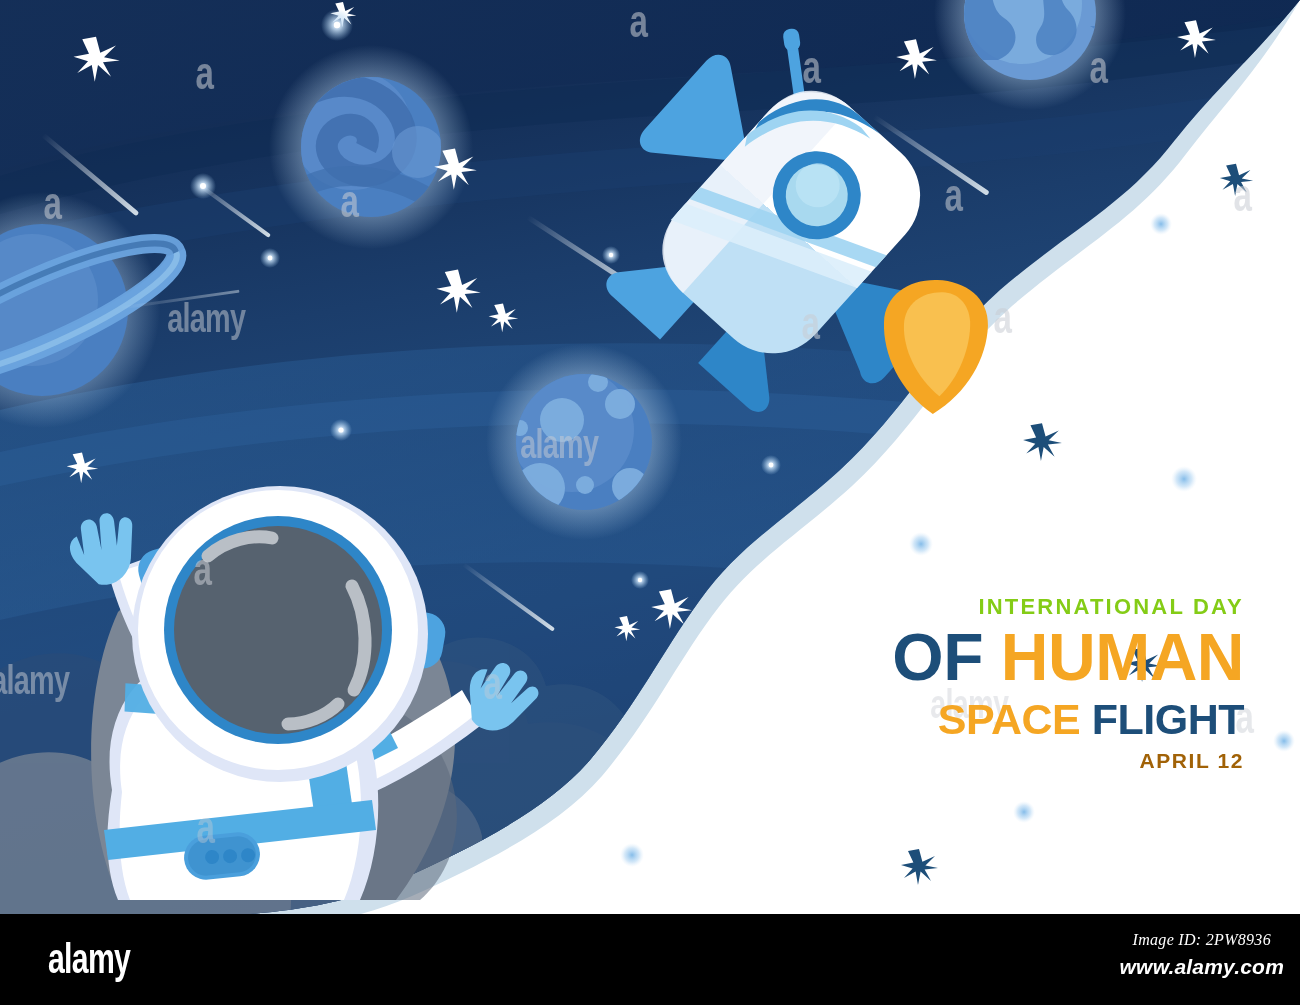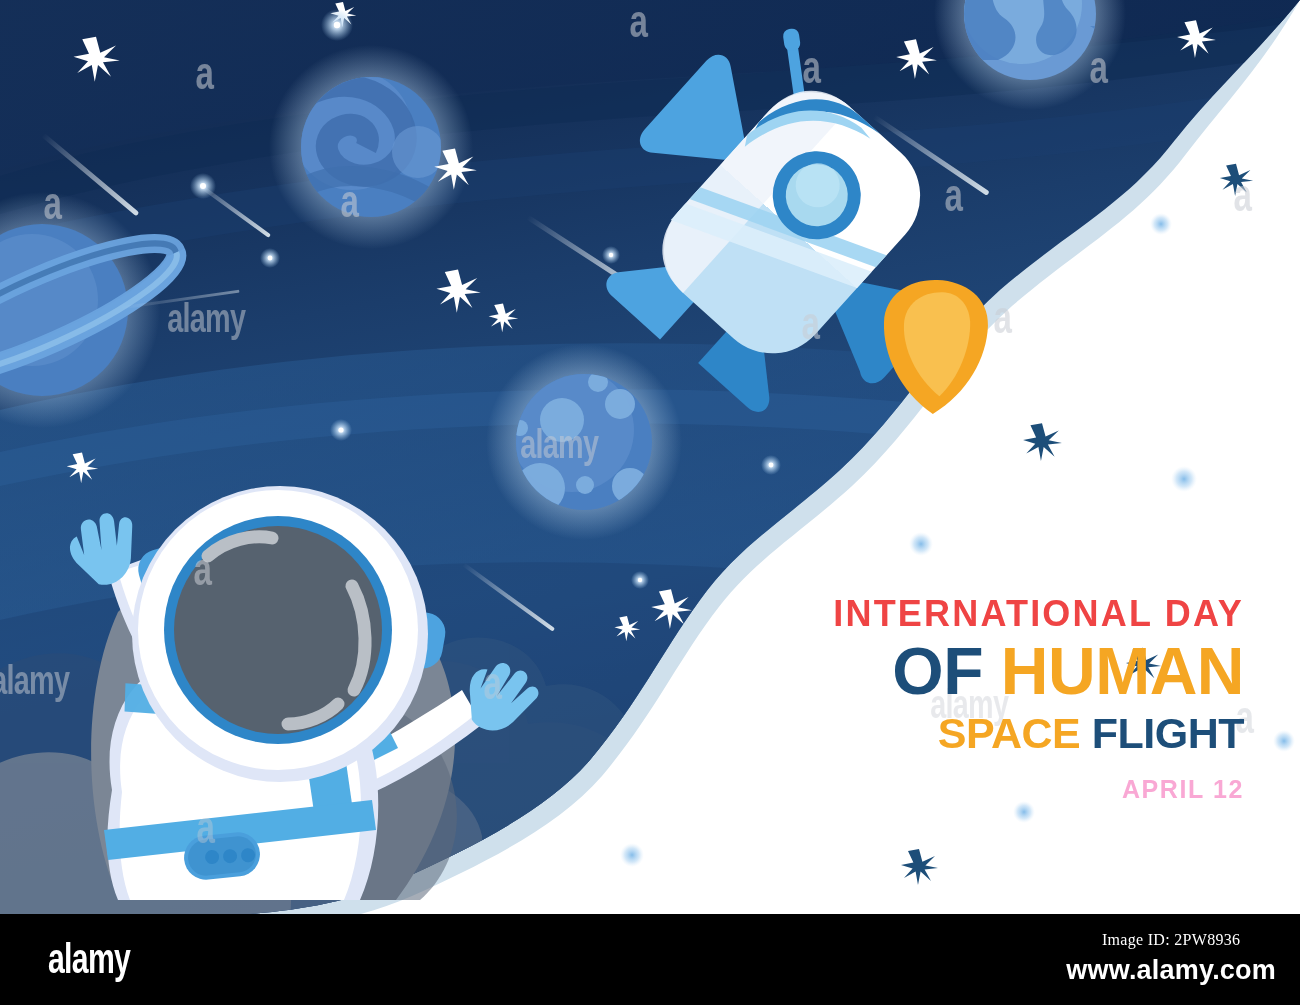--- a/index.html
+++ b/index.html
@@ -7,48 +7,48 @@
 
   #stage{position:relative;width:1300px;height:1005px;background:#000;overflow:hidden;}
 
   
   #art{position:absolute;left:0;top:0;width:1300px;height:914px;overflow:hidden;background:#ffffff;}
   #art svg{display:block;width:1300px;height:914px;}
 
   
   #headline{position:absolute;right:56px;top:596px;text-align:right;line-height:1;}
   .line-kicker{
-    font-size:36px;letter-spacing:2.2px;font-weight:600;color:#ef4444;
+    font-size:22px;letter-spacing:2.2px;font-weight:600;color:#84cc16;
     white-space:nowrap;margin-bottom:6px;
   }
   .line-big{
     font-size:66px;font-weight:700;letter-spacing:-0.5px;white-space:nowrap;
     margin:0 0 2px 0;
   }
   .line-big2{
     font-size:43px;font-weight:700;letter-spacing:-0.5px;white-space:nowrap;
     margin:8px 0 0 0;
   }
   .c-navy{color:#1d4e79;}
   .c-gold{color:#f5a623;}
   .line-date{
-    font-size:25px;letter-spacing:1.6px;font-weight:600;color:#f9a8d4;
-    margin-top:22px;white-space:nowrap;
+    font-size:21px;letter-spacing:1.6px;font-weight:600;color:#a16207;
+    margin-top:9px;white-space:nowrap;
   }
 
   
   #wmbar{position:absolute;left:0;top:914px;width:1300px;height:91px;background:#000;}
   #wm-logo{
     position:absolute;left:48px;top:21px;color:#fff;font-weight:700;font-size:42px;
     letter-spacing:-1px;font-family:"Liberation Sans",sans-serif;transform:scaleX(.72);
     transform-origin:left center;
   }
-  #wm-right{position:absolute;right:24px;top:17px;text-align:center;color:#fff;}
+  #wm-right{position:absolute;right:16px;top:17px;text-align:center;color:#fff;font-style:italic;}
   #wm-id{font-size:16px;font-family:"Liberation Serif",serif;letter-spacing:.3px;}
-  #wm-url{font-size:27px;font-weight:700;margin-top:6px;letter-spacing:.2px;}
+  #wm-url{font-size:21px;font-weight:700;margin-top:6px;letter-spacing:.2px;}
 
   
   .wm-a{
     position:absolute;color:#c9cdd4;opacity:.55;font-weight:700;
     font-family:"Liberation Sans",sans-serif;pointer-events:none;user-select:none;
     transform:scaleX(.72);transform-origin:center;
   }
   .wm-word{
     position:absolute;color:#c9cdd4;opacity:.5;font-weight:700;font-size:40px;
     font-family:"Liberation Sans",sans-serif;pointer-events:none;user-select:none;

